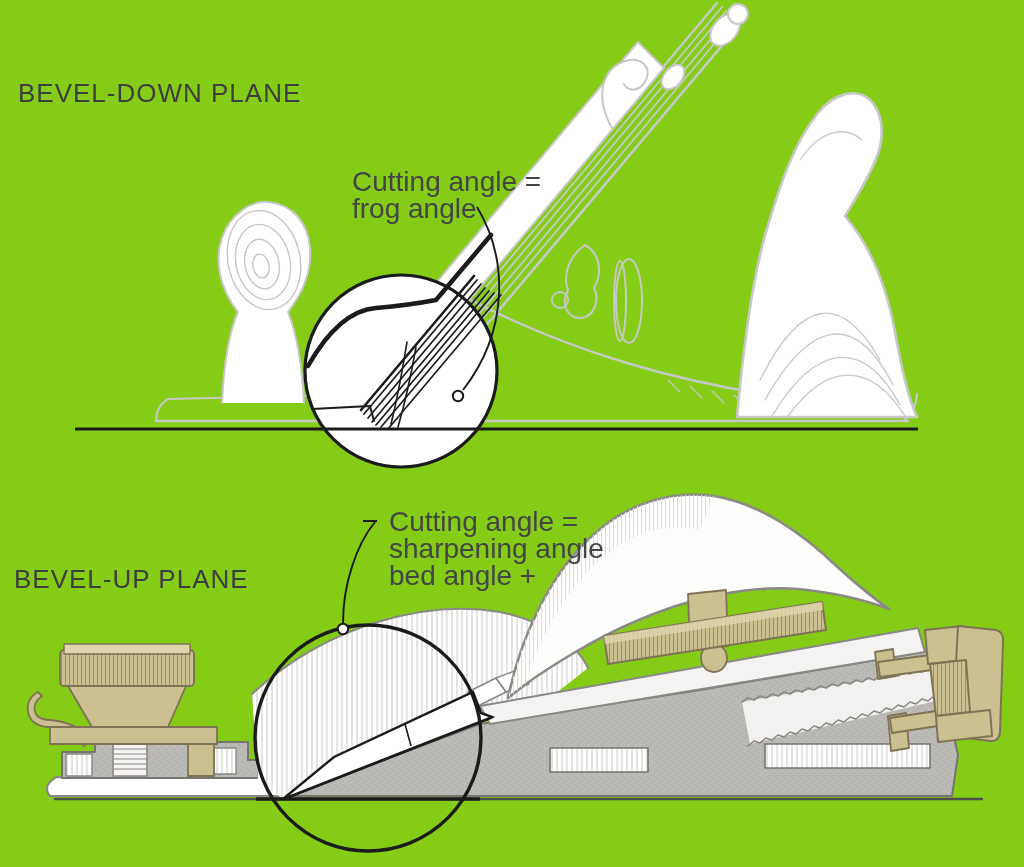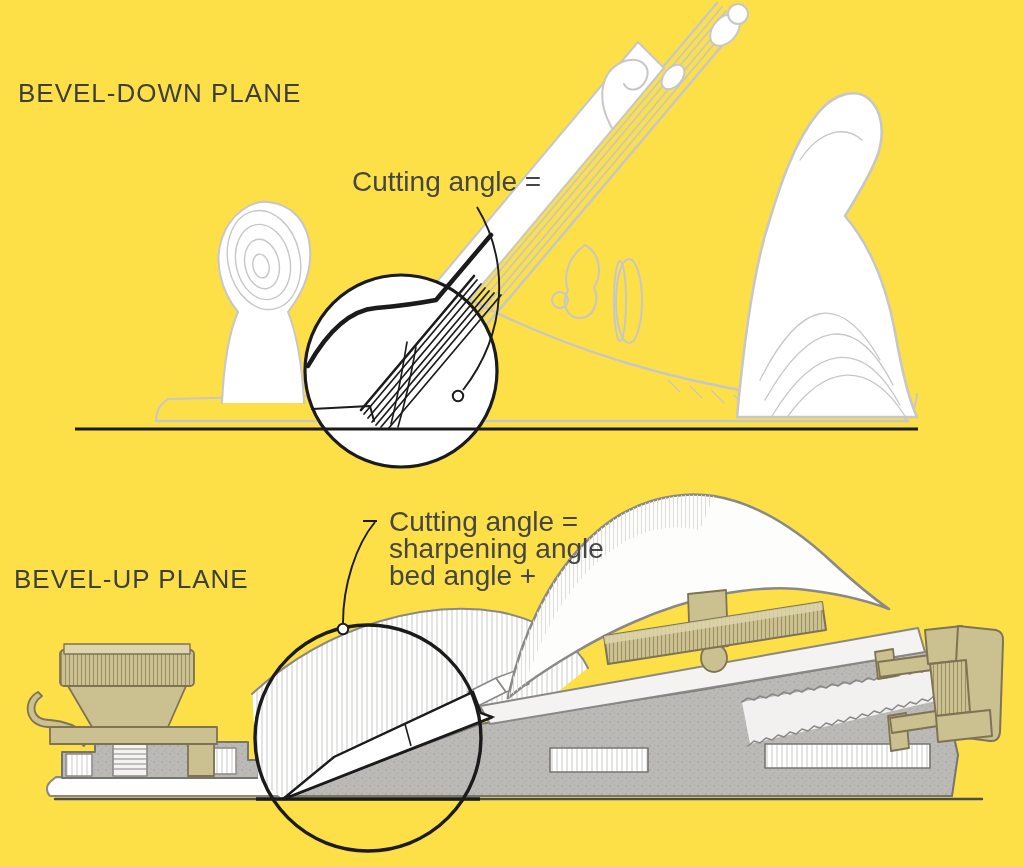--- a/index.html
+++ b/index.html
@@ -1,17 +1,17 @@
 <!DOCTYPE html>
 <html><head>
 <meta charset="utf-8">
 <style>
   html,body{margin:0;padding:0;background:#ffffff;}
   .canvas{
-    position:relative;width:1024px;height:867px;background:#fde047;
+    position:relative;width:1024px;height:867px;background:#84cc16;
     overflow:hidden;font-family:"Liberation Sans", sans-serif;
   }
   .art{position:absolute;left:0;top:0;}
   .section-title{
     position:absolute;font-size:26px;letter-spacing:1px;color:#3e3e3e;
     font-family:"Liberation Sans", sans-serif;white-space:nowrap;
   }
   .annotation{
     position:absolute;font-size:28px;color:#454545;line-height:27px;
     font-family:"Liberation Sans", sans-serif;
@@ -241,20 +241,21 @@
 
       <path d="M363,521 L377,521 M375,522 C356,545 343,585 343,623" stroke="#1b1b1b" stroke-width="1.9" fill="none"></path>
       <circle cx="343" cy="629" r="5.2" fill="#ffffff" stroke="#1b1b1b" stroke-width="2"></circle>
     </g>
   </svg>
 
   <div class="section-title" style="left:18px;top:78px;">BEVEL-DOWN PLANE</div>
 
   <div class="annotation" style="left:352px;top:168px;">
     <span>Cutting angle =</span>
+    <span>frog angle</span>
   </div>
 
   <div class="section-title" style="left:14px;top:564px;">BEVEL-UP PLANE</div>
 
   <div class="annotation" style="left:389px;top:508px;">
     <span>Cutting angle =</span>
     <span>sharpening angle</span>
     <span>bed angle +</span>
   </div>
 

